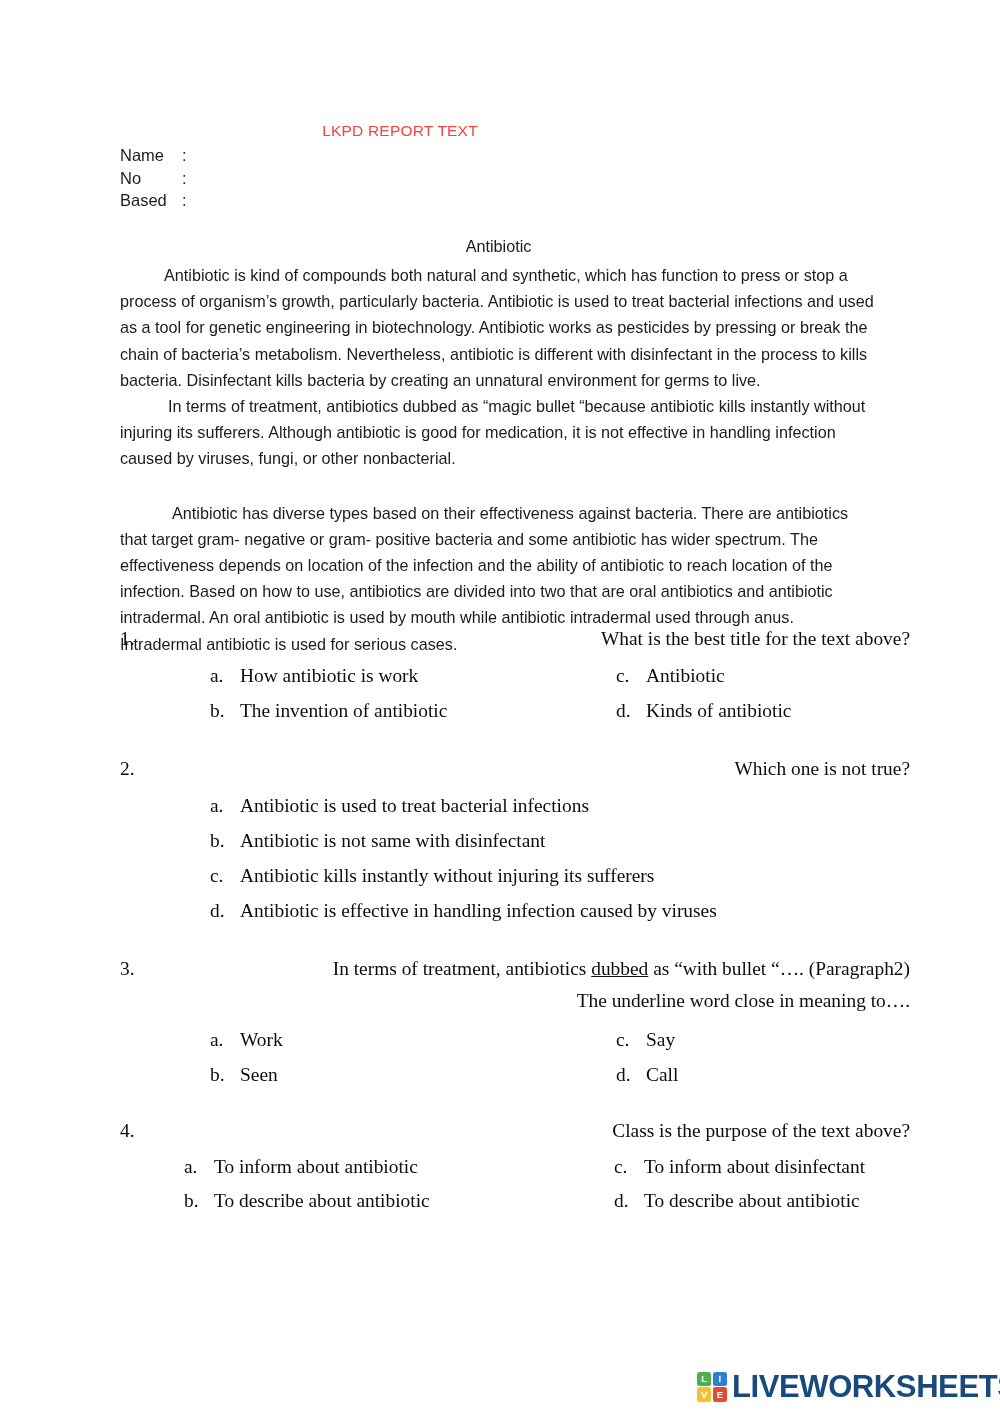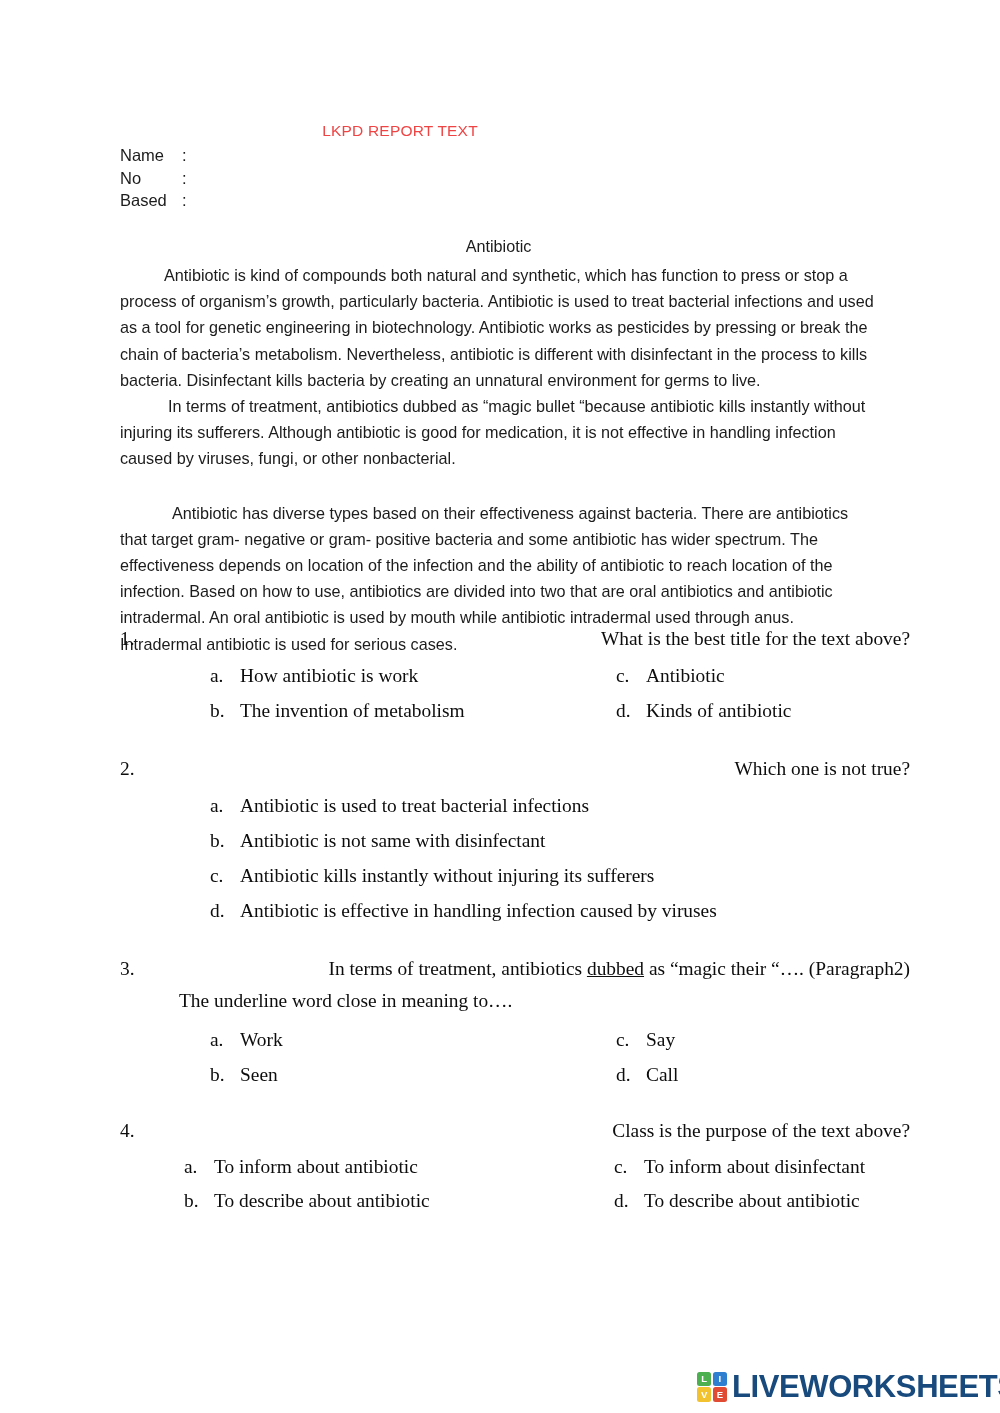--- a/index.html
+++ b/index.html
@@ -112,22 +112,23 @@
   .q-num {
     width: 26px;
     flex: 0 0 26px;
     text-align: left;
   }
   .q-text {
     flex: 1 1 auto;
     text-align: right;
   }
   .q-subline {
-    margin-left: 59px;
+    margin-left: 80px;
     line-height: 34px;
+    text-align: right;
   }
   .underline-word {
     text-decoration: underline;
   }
 
   .options {
     margin-top: 4px;
     margin-left: 90px;
   }
   .options.narrow { margin-left: 64px; }
@@ -242,21 +243,21 @@
             <span class="opt-label">How antibiotic is work</span>
           </span>
           <span class="opt-cell col2">
             <span class="opt-letter">c.</span>
             <span class="opt-label">Antibiotic</span>
           </span>
         </div>
         <div class="opt-row">
           <span class="opt-cell col1">
             <span class="opt-letter">b.</span>
-            <span class="opt-label">The invention of metabolism</span>
+            <span class="opt-label">The invention of antibiotic</span>
           </span>
           <span class="opt-cell col2">
             <span class="opt-letter">d.</span>
             <span class="opt-label">Kinds of antibiotic</span>
           </span>
         </div>
       </div>
     </div>
 
     <div class="question-block q2" style="margin-bottom:26px;">
@@ -288,21 +289,21 @@
             <span class="opt-letter">d.</span>
             <span class="opt-label">Antibiotic is effective in handling infection caused by viruses</span>
           </span>
         </div>
       </div>
     </div>
 
     <div class="question-block q3" style="margin-bottom:24px;">
       <div class="q-head">
         <span class="q-num">3.</span>
-        <span class="q-text"><span>In terms of treatment, antibiotics </span><span class="underline-word">dubbed</span><span> as “magic their “…. (Paragraph2)</span></span>
+        <span class="q-text"><span>In terms of treatment, antibiotics </span><span class="underline-word">dubbed</span><span> as “with bullet “…. (Paragraph2)</span></span>
       </div>
       <div class="q-subline">The underline word close in meaning to….</div>
       <div class="options">
         <div class="opt-row">
           <span class="opt-cell col1">
             <span class="opt-letter">a.</span>
             <span class="opt-label">Work</span>
           </span>
           <span class="opt-cell col2">
             <span class="opt-letter">c.</span>

